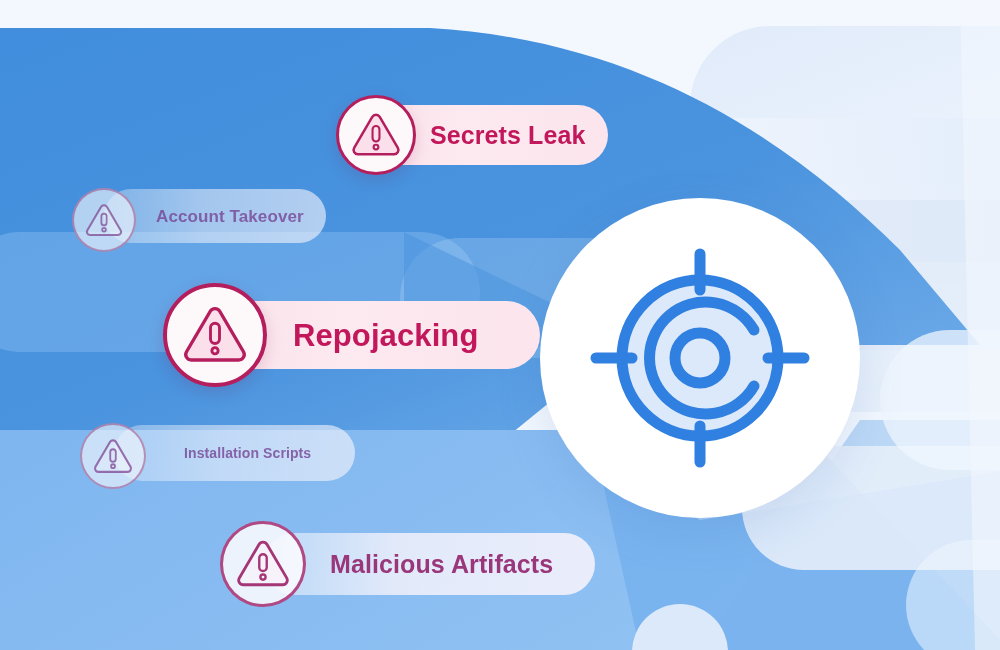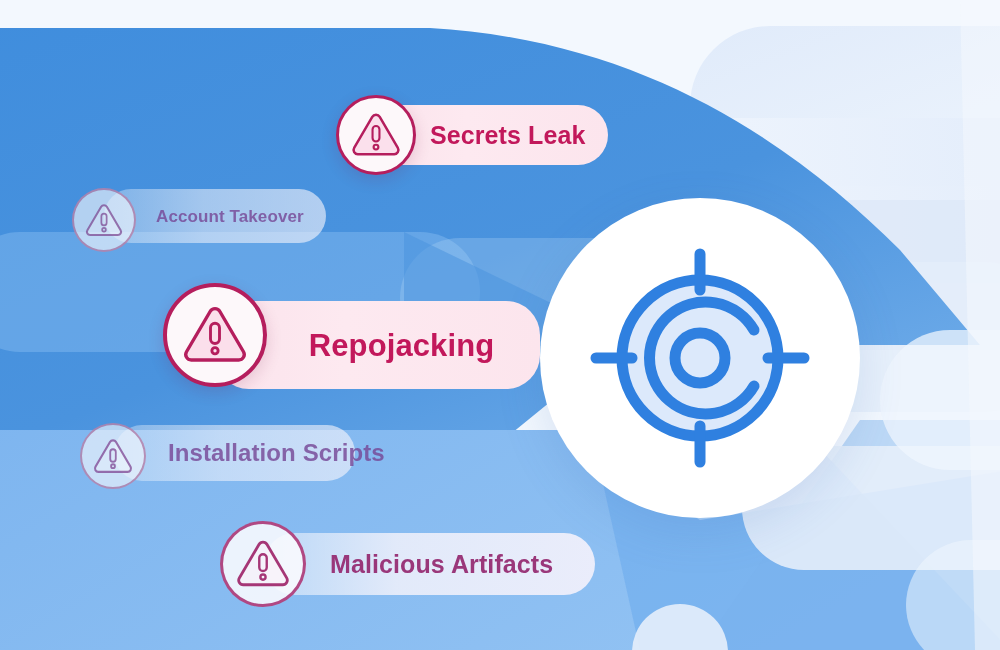--- a/index.html
+++ b/index.html
@@ -240,35 +240,35 @@
     <div class="disc" style="width:80px; height:80px;">
       <svg width="50" height="46" viewBox="0 0 52 48" xmlns="http://www.w3.org/2000/svg">
         <path d="M22.1 5.2 L3.2 37.4 a4.4 4.4 0 0 0 3.8 6.6 h38 a4.4 4.4 0 0 0 3.8-6.6 L29.9 5.2 a4.5 4.5 0 0 0-7.8 0 z" fill="#fbe0ec" stroke="#b51e5d" stroke-width="2.6" stroke-linejoin="round"></path>
         <rect x="22.4" y="14.6" width="7.2" height="16.2" rx="3.6" fill="none" stroke="#b51e5d" stroke-width="2.2"></rect>
         <circle cx="26" cy="36.6" r="2.5" fill="none" stroke="#b51e5d" stroke-width="2.2"></circle>
       </svg>
     </div>
   </div>
 
   <div class="badge hot" style="left:163px; top:283px; height:104px;">
-    <div class="pill" style="width:325px; left:52px; top:18px; height:88px; border-radius:34px; padding-left:78px; padding-right:30px;justify-content:center;">
+    <div class="pill" style="width:325px; left:52px; top:18px; height:68px; border-radius:34px; padding-left:78px; padding-right:30px;">
       <span class="pill-label" style="font-size:31px;">Repojacking</span>
     </div>
     <div class="disc" style="width:104px; height:104px; border-width:4px;">
       <svg width="66" height="60" viewBox="0 0 52 48" xmlns="http://www.w3.org/2000/svg">
         <path d="M22.1 5.2 L3.2 37.4 a4.4 4.4 0 0 0 3.8 6.6 h38 a4.4 4.4 0 0 0 3.8-6.6 L29.9 5.2 a4.5 4.5 0 0 0-7.8 0 z" fill="#fbdfeb" stroke="#b51e5d" stroke-width="2.7" stroke-linejoin="round"></path>
         <rect x="22.4" y="14.6" width="7.2" height="16.2" rx="3.6" fill="none" stroke="#b51e5d" stroke-width="2.3"></rect>
         <circle cx="26" cy="36.6" r="2.5" fill="none" stroke="#b51e5d" stroke-width="2.3"></circle>
       </svg>
     </div>
   </div>
 
   <div class="badge muted" style="left:80px; top:420px;">
     <div class="pill" style="width:241px; left:34px; top:5px; height:56px; border-radius:28px; padding-left:54px; padding-right:20px;">
-      <span class="pill-label" style="font-size:24px;">Installation Scripts</span>
+      <span class="pill-label" style="font-size:14px;margin-left:16px;">Installation Scripts</span>
     </div>
     <div class="disc" style="width:66px; height:66px;">
       <svg width="40" height="37" viewBox="0 0 52 48" xmlns="http://www.w3.org/2000/svg">
         <path d="M22.1 5.2 L3.2 37.4 a4.4 4.4 0 0 0 3.8 6.6 h38 a4.4 4.4 0 0 0 3.8-6.6 L29.9 5.2 a4.5 4.5 0 0 0-7.8 0 z" fill="rgba(255,255,255,0.28)" stroke="rgba(126,68,145,0.75)" stroke-width="2.8" stroke-linejoin="round"></path>
         <rect x="22.4" y="14.6" width="7.2" height="16.2" rx="3.6" fill="none" stroke="rgba(126,68,145,0.75)" stroke-width="2.4"></rect>
         <circle cx="26" cy="36.6" r="2.5" fill="none" stroke="rgba(126,68,145,0.75)" stroke-width="2.4"></circle>
       </svg>
     </div>
   </div>
 

